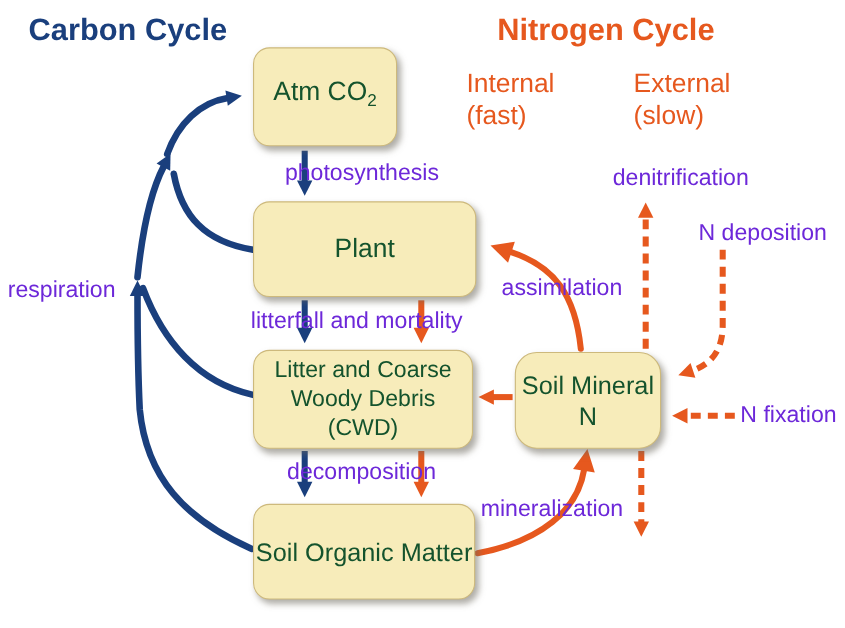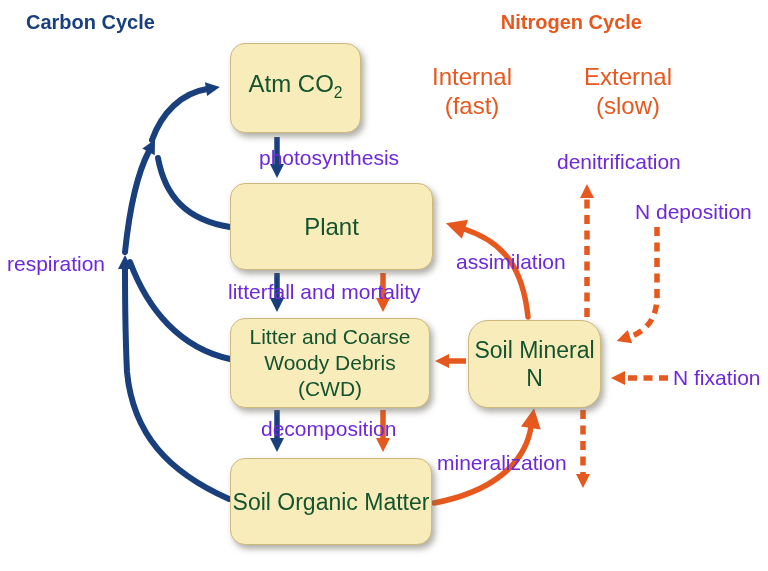--- a/index.html
+++ b/index.html
@@ -11,25 +11,25 @@
   .box{
     position:absolute;background:#f7ecba;border:1.5px solid #cdb97c;border-radius:15px;
     box-shadow:3px 4px 6px rgba(110,105,95,.55);
     display:flex;flex-direction:column;align-items:center;justify-content:center;
     color:#14532d;font-size:24px;line-height:28px;text-align:center;
   }
   .box.small-text{font-size:21px;line-height:26px;}
   .lbl{
     position:absolute;color:#6d28d9;font-size:21px;line-height:24px;white-space:nowrap;
   }
-  .title{position:absolute;font-weight:bold;font-size:20px;white-space:nowrap;}
+  .title{position:absolute;font-weight:bold;font-size:28px;white-space:nowrap;}
   .title.blue{color:#1a3f7d;}
   .title.orange{color:#e6581e;}
   .subhead{
-    position:absolute;color:#e6581e;font-size:24px;line-height:29px;text-align:center;
+    position:absolute;color:#e6581e;font-size:24px;line-height:29px;
   }
   sub{font-size:65%;}
 </style>
 </head>
 <body>
 
 <div id="stage">
 
   <svg id="arrows" viewBox="0 0 768 571" xmlns="http://www.w3.org/2000/svg">
     <defs>

